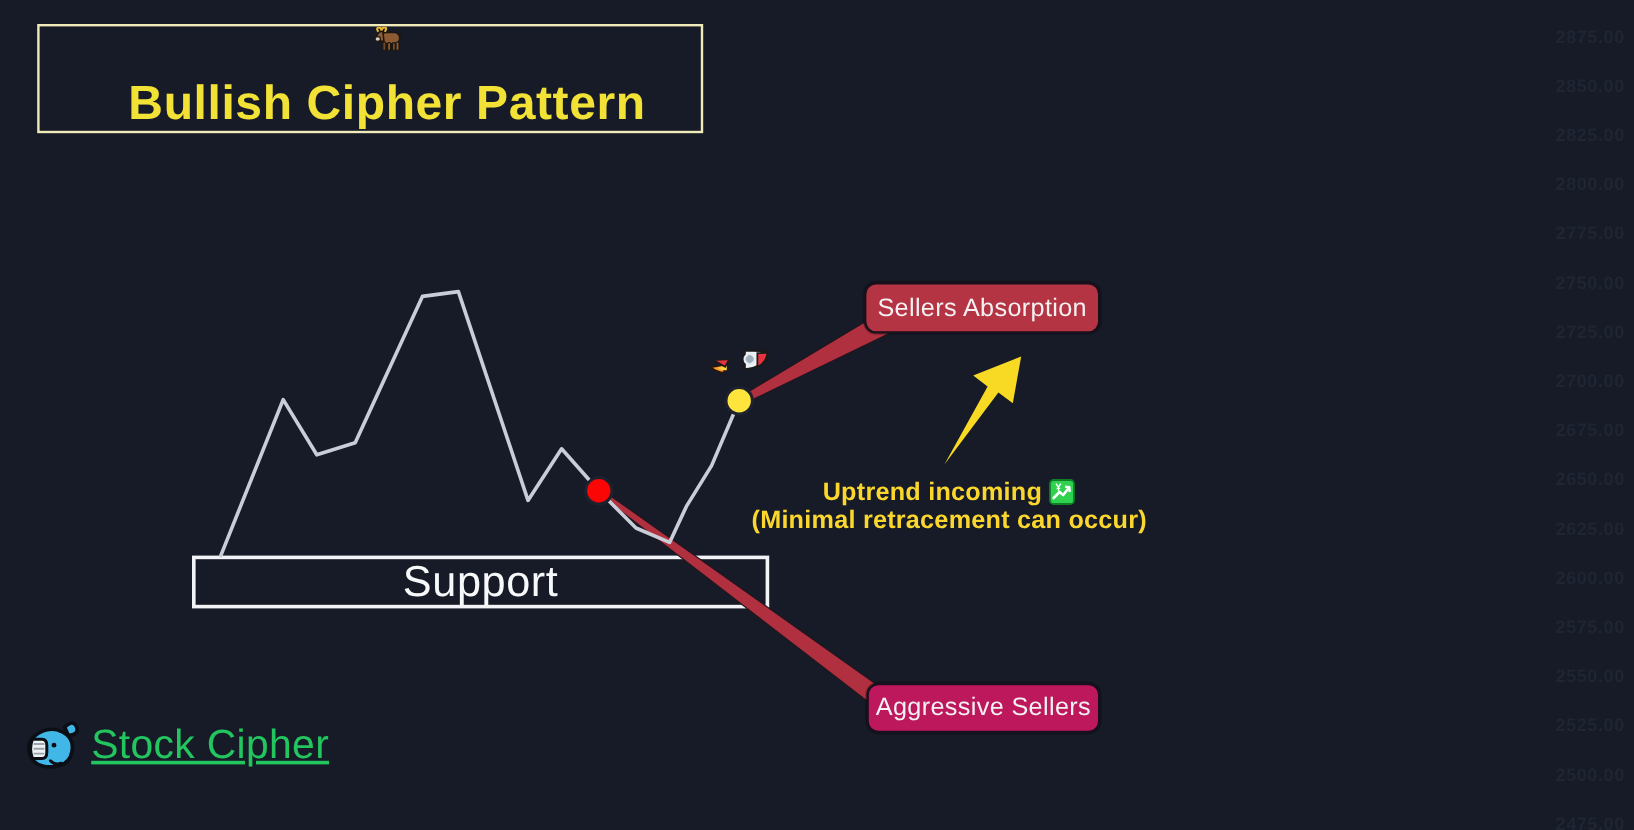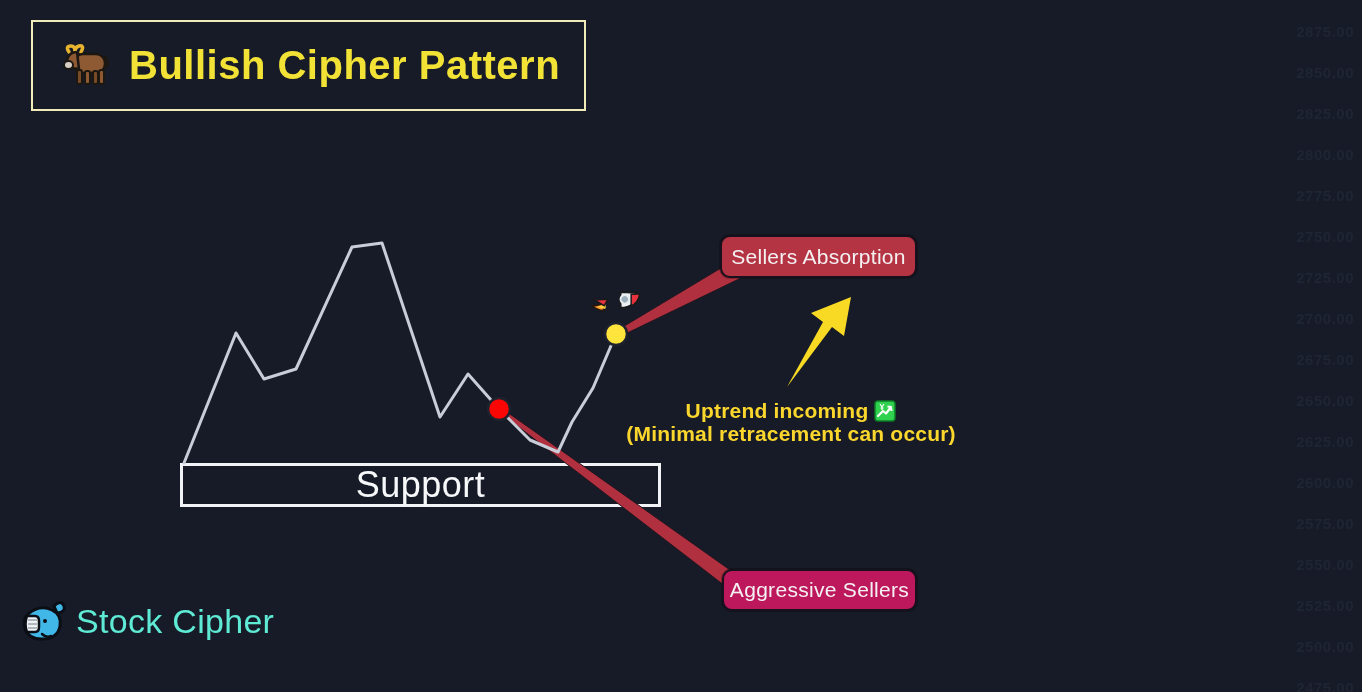--- a/index.html
+++ b/index.html
@@ -12,26 +12,26 @@
   .axis{position:absolute;top:0;right:8px;width:90px;height:100%;}
   .axis-label{
     position:absolute;right:0;transform:translateY(-50%);
     font-size:15px;font-weight:bold;color:#1f2533;letter-spacing:.5px;
     white-space:nowrap;
   }
   
   .title-box{
     position:absolute;left:31px;top:20px;width:555px;height:91px;
     border:2px solid #f0ebb8;display:flex;align-items:center;box-sizing:border-box;
-    padding-left:28px;gap:20px;
+    padding-left:28px;gap:20px;flex-direction:column;
   }
   .title-text{font-size:40px;font-weight:bold;color:#f2e236;letter-spacing:.5px;white-space:nowrap;}
   
   .support-box{
-    position:absolute;left:180px;top:463px;width:481px;height:44px;
+    position:absolute;left:160px;top:463px;width:481px;height:44px;
     border:3px solid #f2f3f6;box-sizing:border-box;
     display:flex;align-items:center;justify-content:center;
   }
   .support-text{font-size:36px;color:#f7f8fa;letter-spacing:.5px;}
   
   .chart-svg{position:absolute;left:0;top:0;}
   
   .badge{
     position:absolute;box-sizing:border-box;border:2px solid #18101c;border-radius:10px;
     display:flex;align-items:center;justify-content:center;
@@ -39,26 +39,26 @@
   }
   .badge-text{font-size:21px;font-weight:normal;color:#f4f1f3;white-space:nowrap;letter-spacing:.3px;}
   .badge-upper{left:720px;top:235px;width:197px;height:43px;}
   .badge-lower{left:722px;top:569px;width:195px;height:42px;}
   
   .annotation{
     position:absolute;left:611px;top:399px;width:360px;
     text-align:center;color:#fbd72e;font-weight:bold;font-size:21px;line-height:23px;
     letter-spacing:.2px;
   }
-  .annotation .row{display:flex;align-items:flex-end;justify-content:center;gap:6px;}
+  .annotation .row{display:flex;align-items:flex-start;justify-content:center;gap:6px;}
   
   .watermark{
     position:absolute;left:18px;top:596px;display:flex;align-items:center;gap:8px;
   }
-  .watermark-text{font-size:34px;color:#5eead4;letter-spacing:.3px;}
+  .watermark-text{font-size:34px;color:#22c55e;letter-spacing:.3px;text-decoration:underline;}
   .icon{display:block;}
 </style>
 </head>
 <body>
 
 <div class="stage">
 
   <div class="axis">
       <div class="axis-label" style="top: 31px;">2875.00</div>
       <div class="axis-label" style="top: 72px;">2850.00</div>

